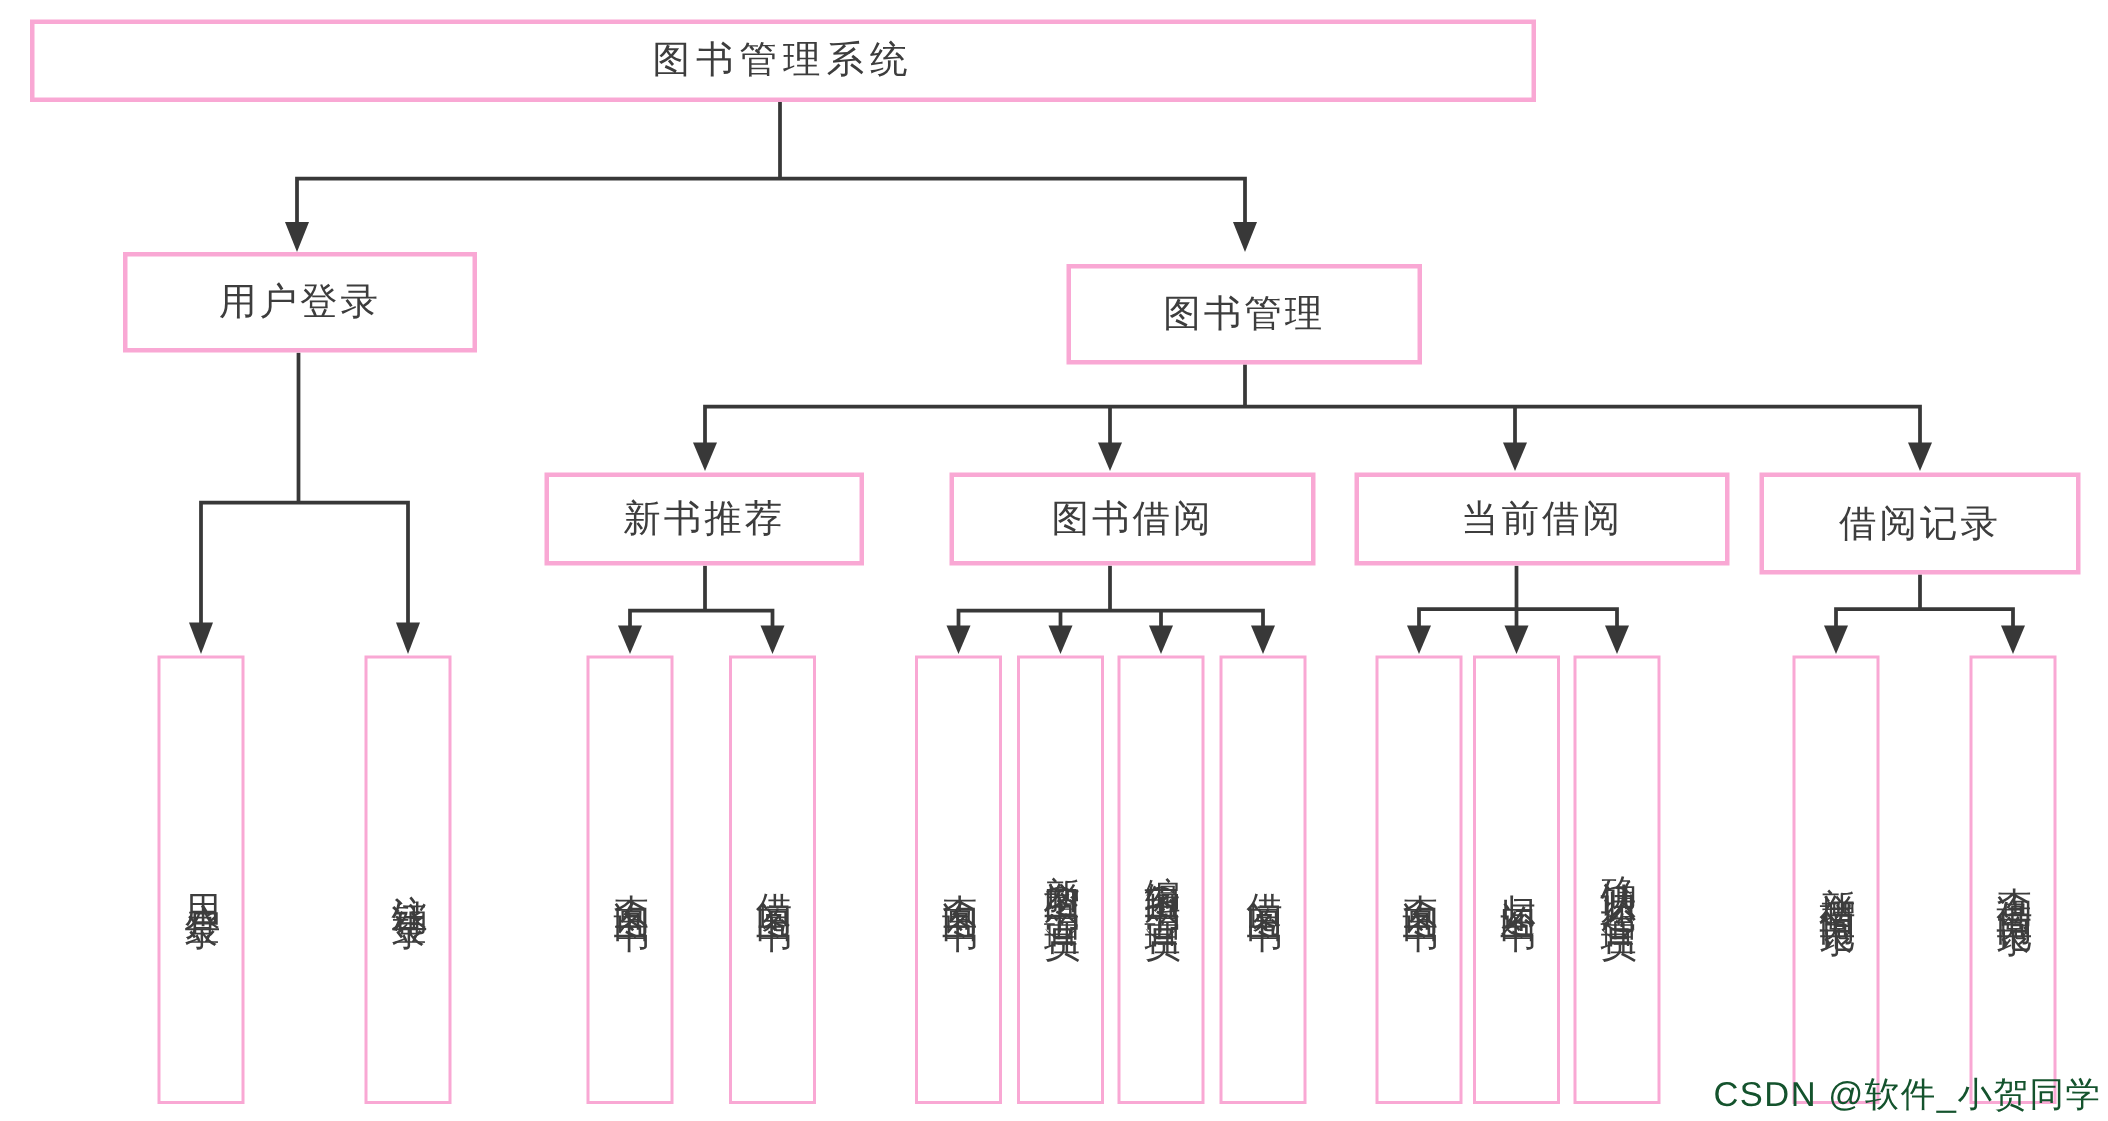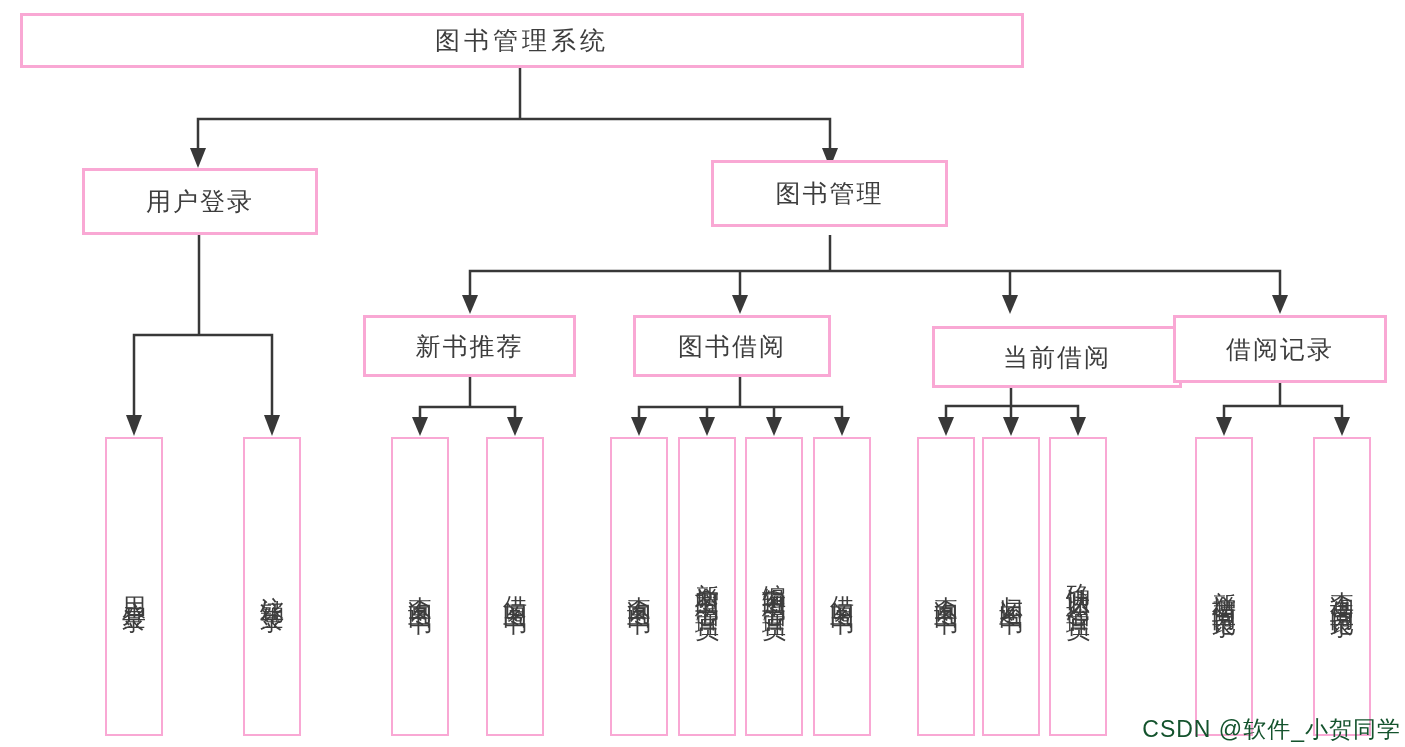--- a/index.html
+++ b/index.html
@@ -15,25 +15,25 @@
     font-size:25px;letter-spacing:2px;line-height:1;white-space:nowrap;
   }
   .node.v{
     writing-mode:vertical-rl;text-orientation:mixed;
     border-width:2.5px;letter-spacing:5px;font-size:24px;
   }
   
   #n-root{left:20px;top:13px;width:1004px;height:55px;letter-spacing:4px;}
   
   #n-user-login{left:82px;top:168px;width:236px;height:67px;}
-  #n-book-mgmt{left:711px;top:160px;width:237px;height:67px;}
+  #n-book-mgmt{left:711px;top:176px;width:237px;height:67px;}
   
   #n-new-book-rec{left:363px;top:315px;width:213px;height:62px;}
-  #n-book-borrow{left:633px;top:315px;width:198px;height:62px;}
-  #n-current-borrow{left:903px;top:326px;width:250px;height:62px;margin-left:29px;}
+  #n-book-borrow{left:633px;top:315px;width:244px;height:62px;}
+  #n-current-borrow{left:903px;top:315px;width:250px;height:62px;}
   #n-borrow-records{left:1173px;top:315px;width:214px;height:68px;}
   
   .leaf{top:437px;width:58px;height:299px;}
   #n-leaf-user-login{left:105px;}
   #n-leaf-logout{left:243px;}
   #n-leaf-query-book-1{left:391px;}
   #n-leaf-borrow-book-1{left:486px;}
   #n-leaf-query-book-2{left:610px;}
   #n-leaf-add-book{left:678px;}
   #n-leaf-edit-book{left:745px;}

